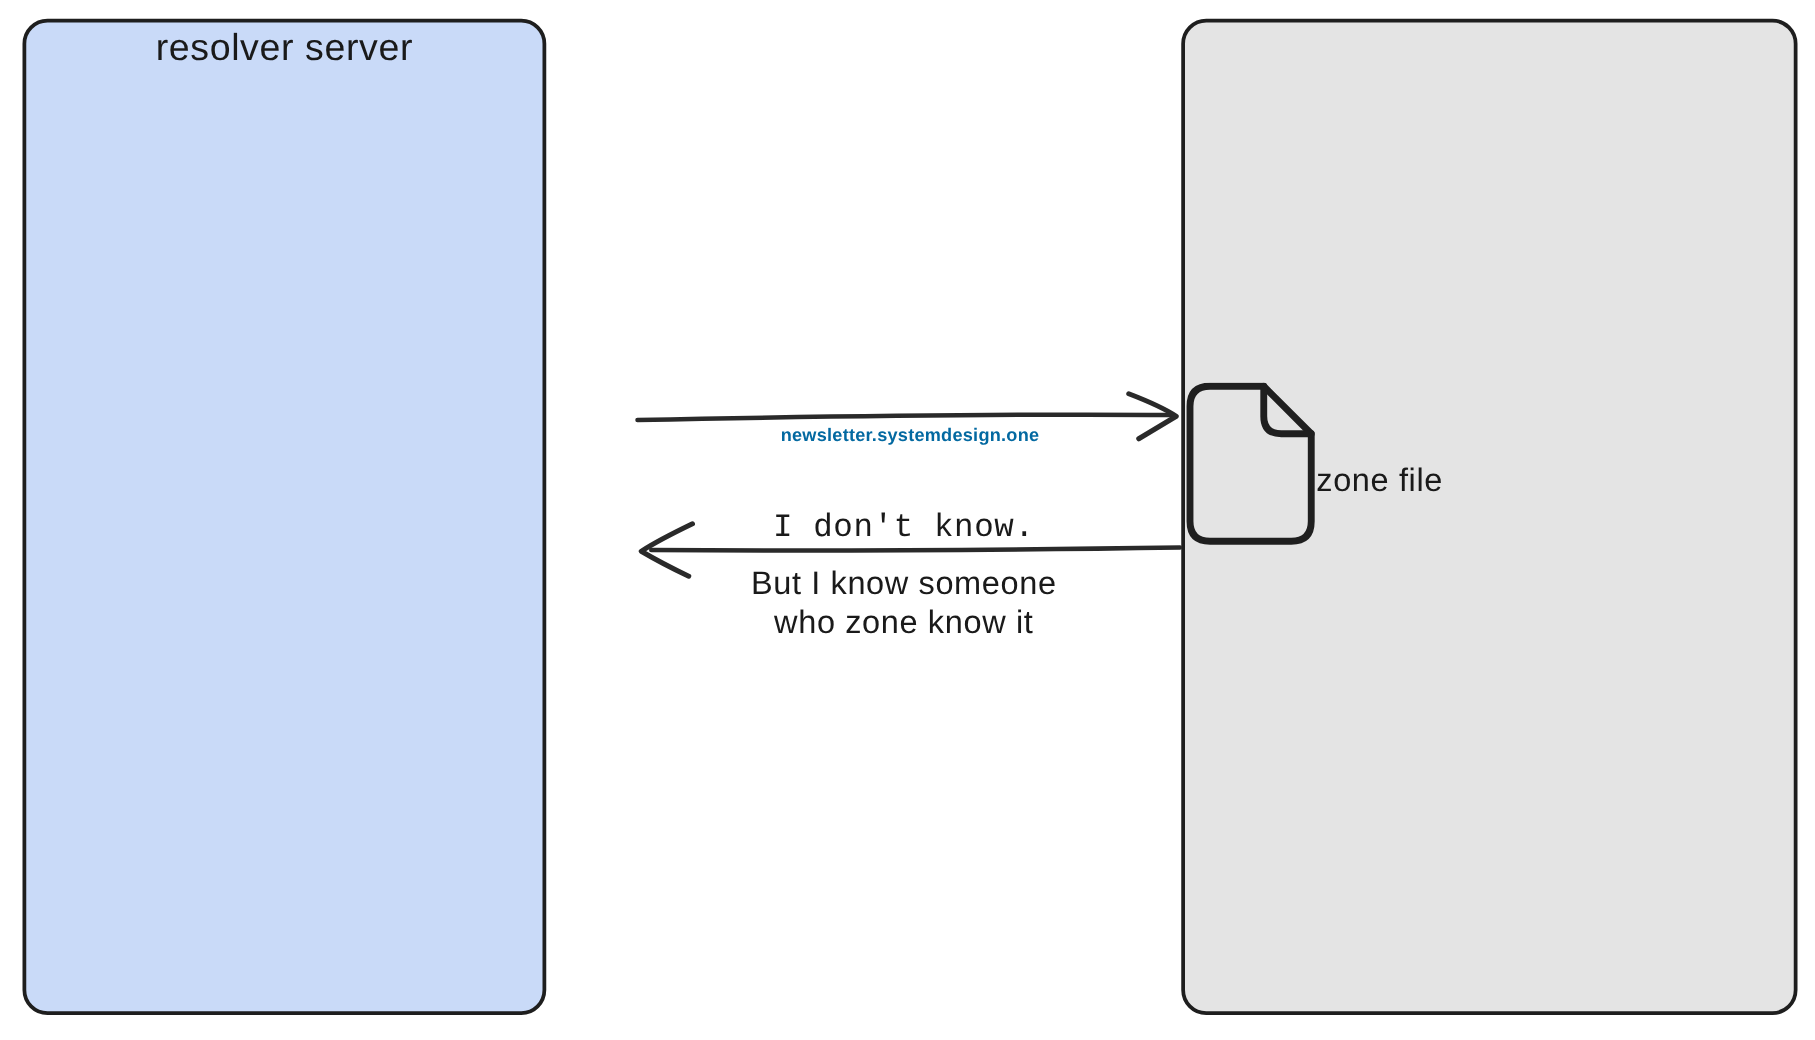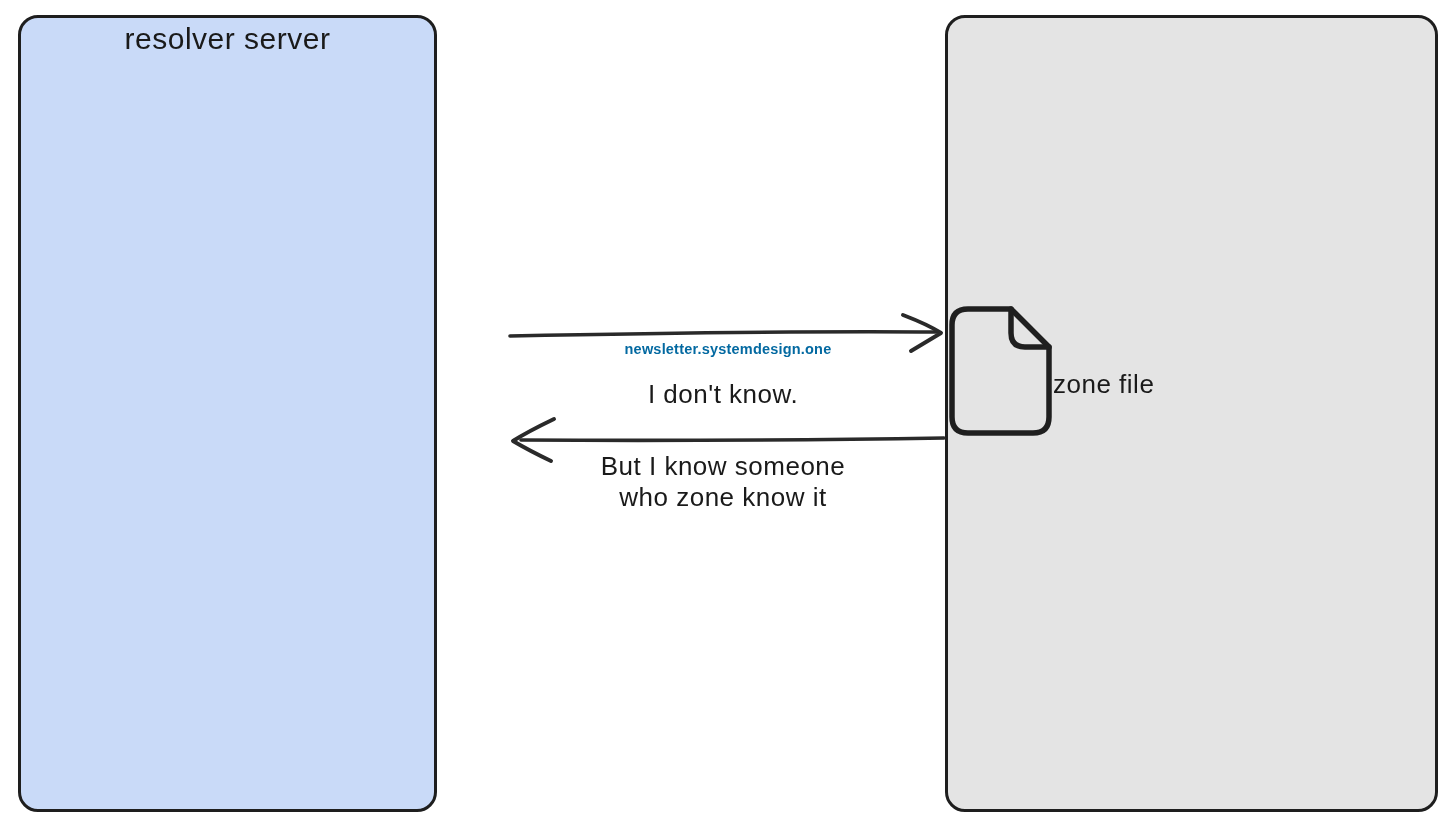--- a/index.html
+++ b/index.html
@@ -78,21 +78,21 @@
     text-align: center;
     white-space: pre-line;
   }
   .msg-main {
     font-size: 26px;
     letter-spacing: 0.5px;
     line-height: 31px;
   }
   .request-label    { left: 726px; top: 293px; }
   .request-sublabel { left: 728px; top: 341px; font-size: 14.5px; font-weight: bold; letter-spacing: 0.2px; }
-  .response-label   { left: 723px; top: 379px; }
+  .response-label   { left: 723px; top: 407px; font-family: Liberation Mono, monospace; }
   .response-sublabel{ left: 723px; top: 451px; }
 </style>
 </head>
 <body>
 
 <div class="canvas">
 
   <div class="node-box resolver-box" style="background-color: rgb(201, 218, 248);">
     <div class="node-label">resolver server</div>
   </div>

